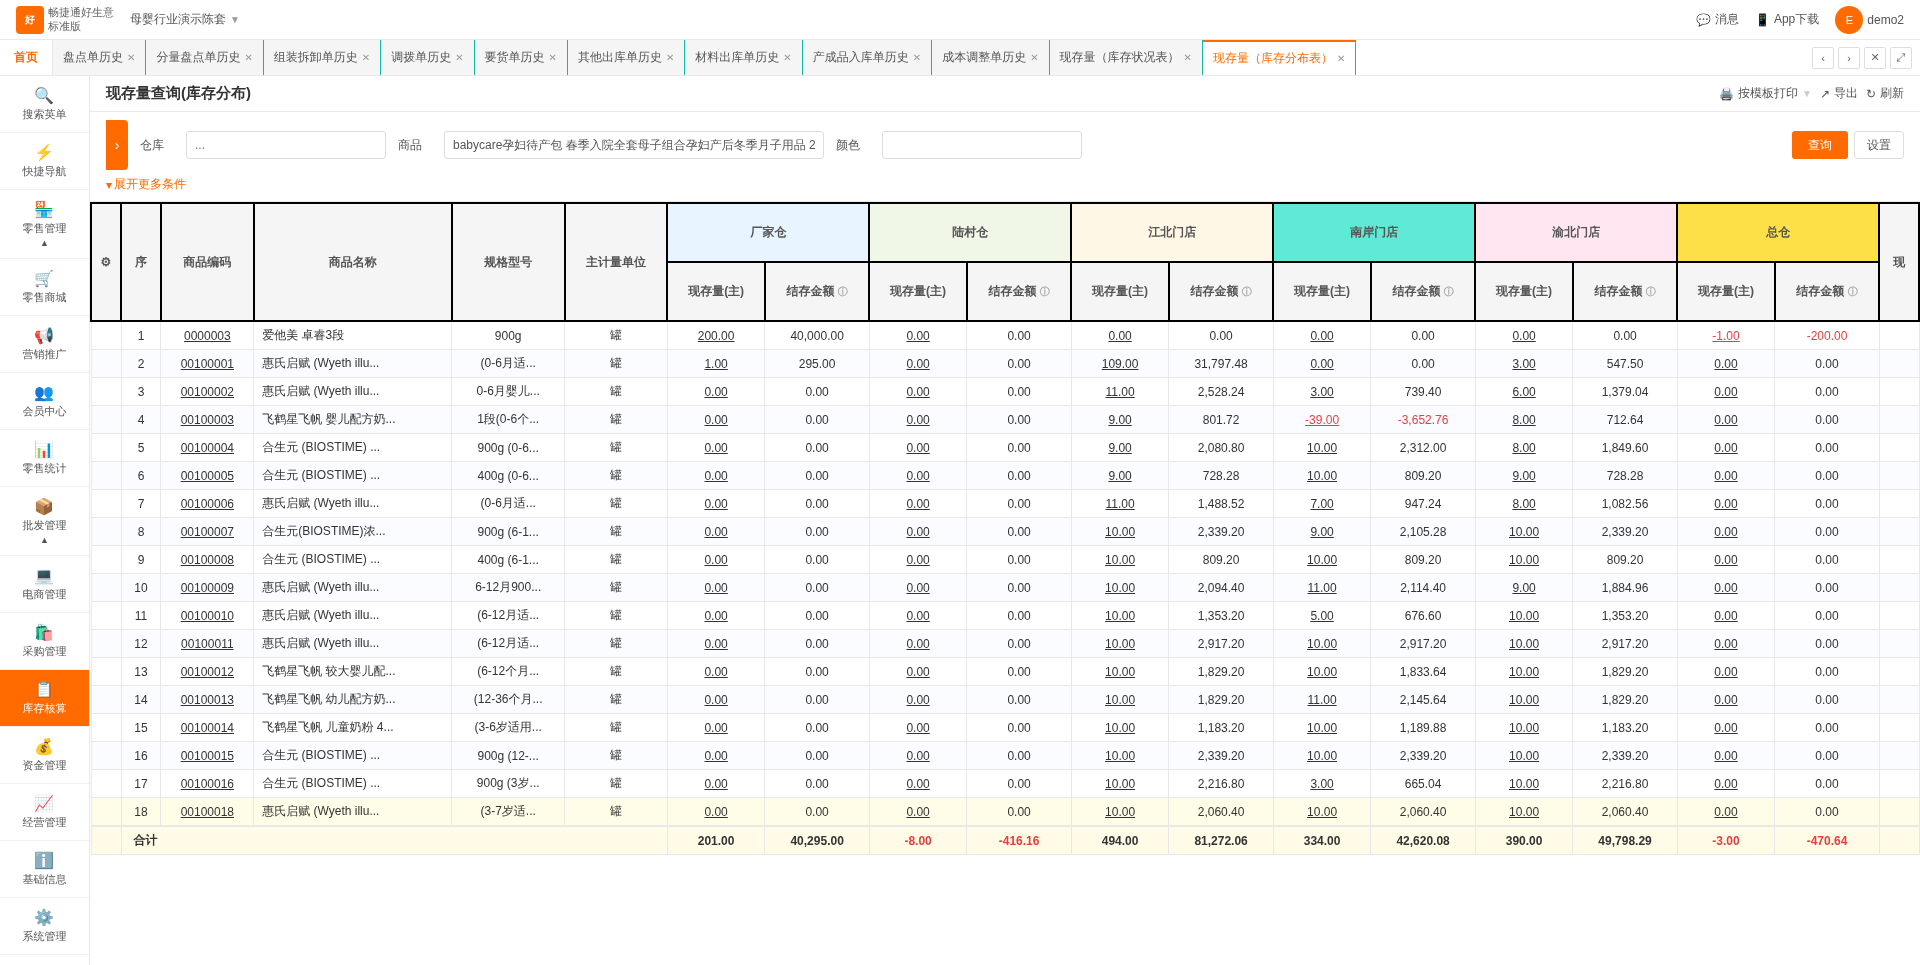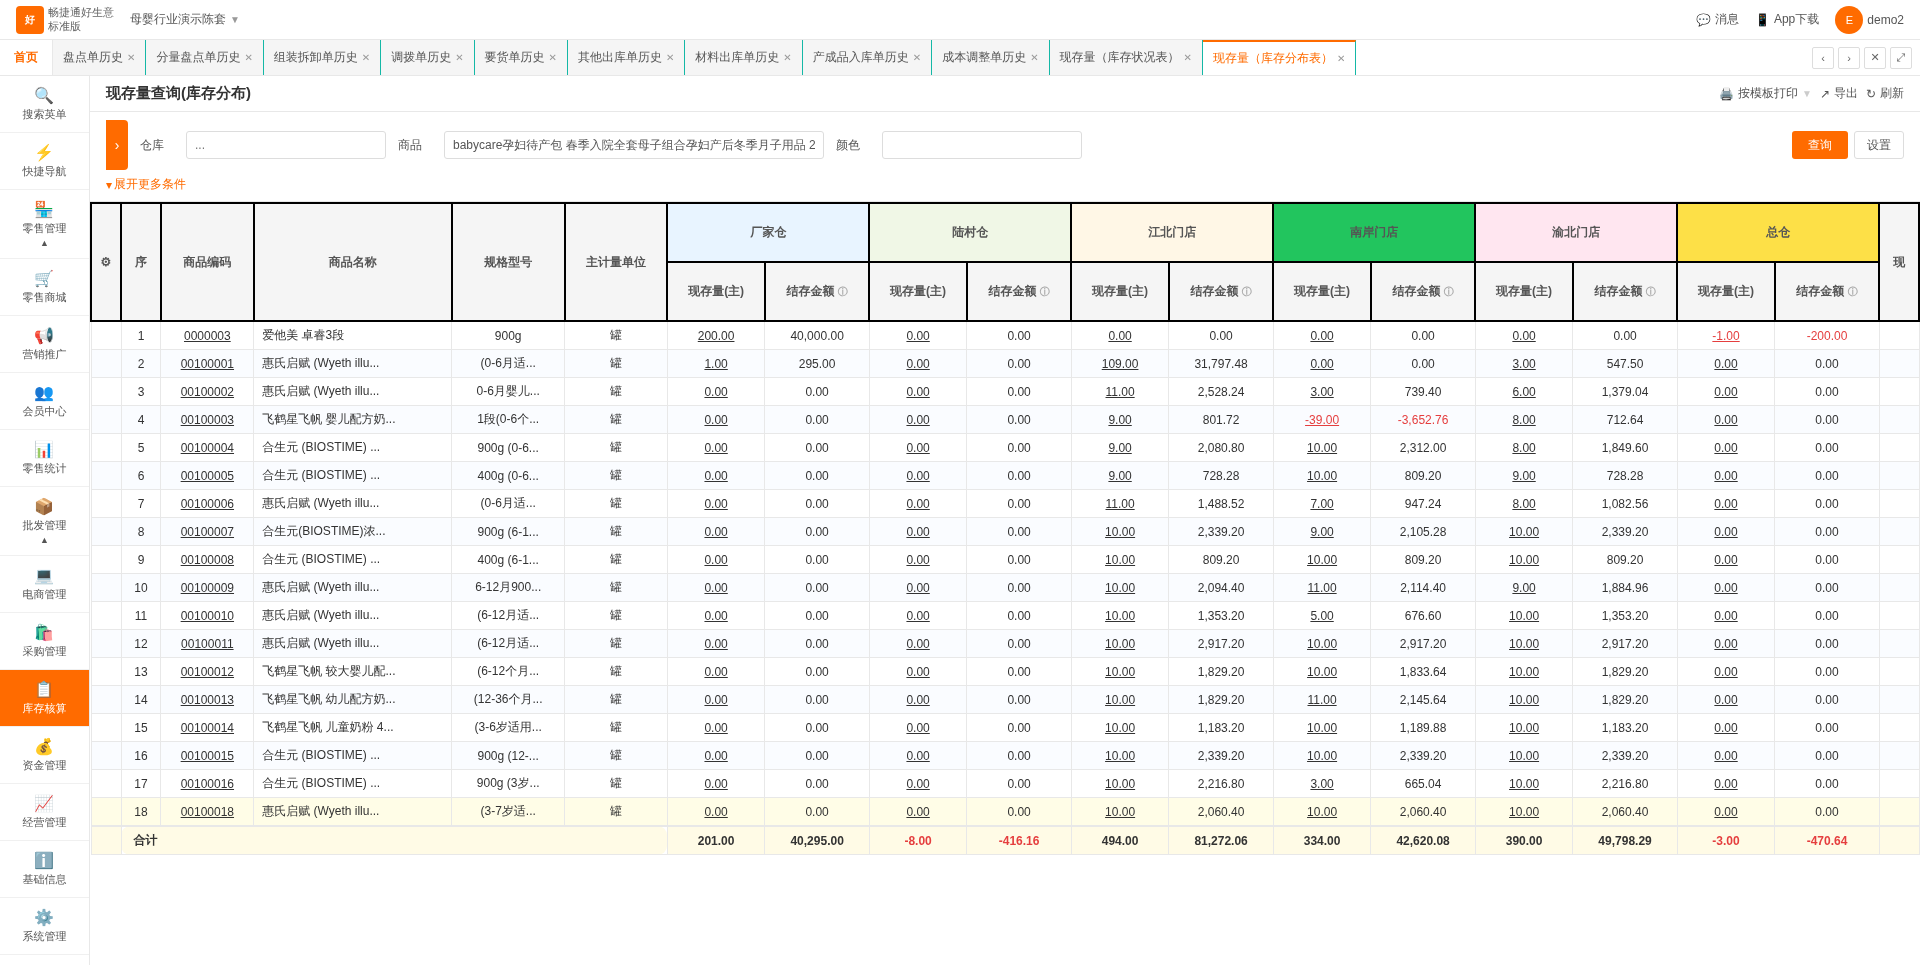--- a/index.html
+++ b/index.html
@@ -331,21 +331,21 @@
           <tr>
             <th class="col-gear" rowspan="2">⚙</th>
             <th rowspan="2">序</th>
             <th rowspan="2">商品编码</th>
             <th rowspan="2">商品名称</th>
             <th rowspan="2">规格型号</th>
             <th rowspan="2">主计量单位</th>
             <th colspan="2" style="background:#e8f4ff;">厂家仓</th>
             <th colspan="2" style="background:#f0f7e6;">陆村仓</th>
             <th colspan="2" style="background:#fff7e6;">江北门店</th>
-            <th colspan="2" style="background:#22c55e;">南岸门店</th>
+            <th colspan="2" style="background:#5eead4;">南岸门店</th>
             <th colspan="2" style="background:#ffe6f0;">渝北门店</th>
             <th colspan="2" style="background:#fde047;">总仓</th>
             <th rowspan="2">现</th>
           </tr>
           <tr>
             <th>现存量(主)</th>
             <th>结存金额 <span class="info-icon">ⓘ</span></th>
             <th>现存量(主)</th>
             <th>结存金额 <span class="info-icon">ⓘ</span></th>
             <th>现存量(主)</th>

